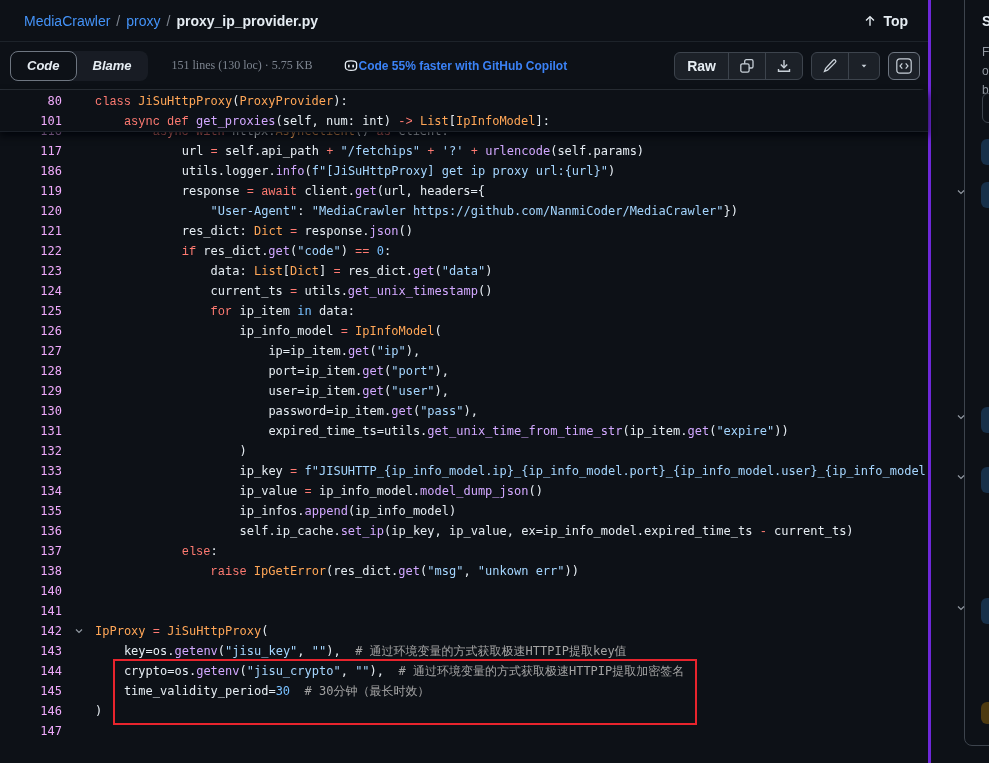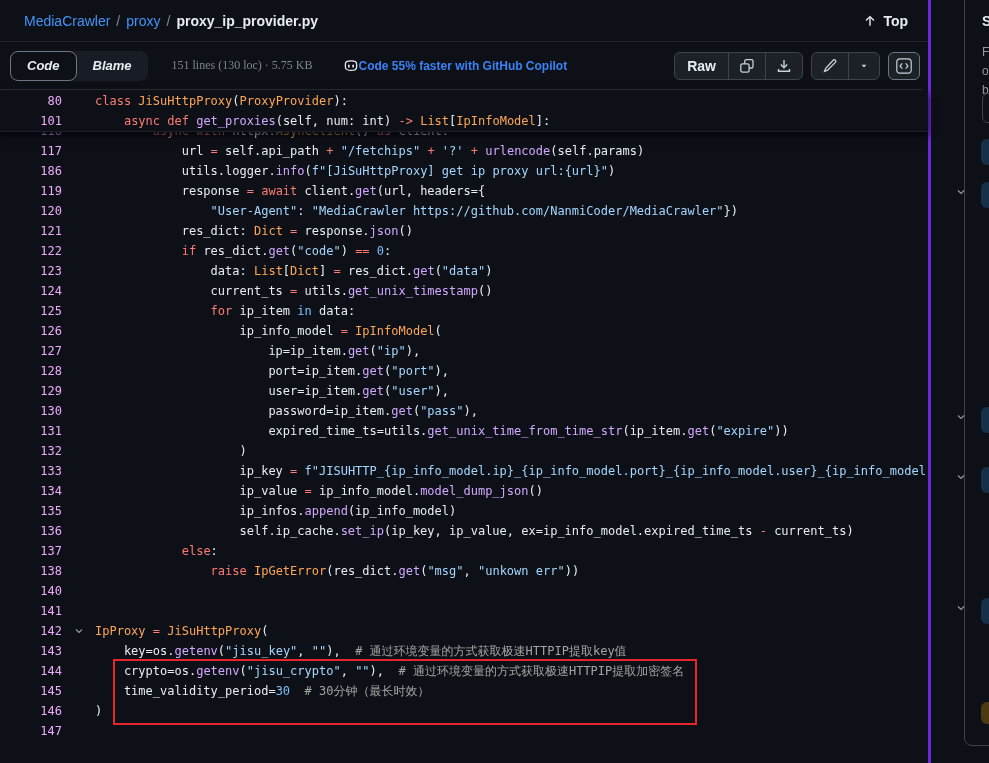--- a/index.html
+++ b/index.html
@@ -104,21 +104,21 @@
   .sticky-lines {
     position: relative; z-index: 3; background: #0d1117; padding-top: 1px;
     border-bottom: 1px solid #1b2028;
     box-shadow: 0 4px 7px rgba(1,4,9,0.85);
   }
   .scroll-lines {
     position: relative; overflow: hidden; height: calc(100% - 42px);
   }
   .code-row.clipped { margin-top: -11px; }
 
-  .tk-k { color: #ff7b72; }
+  .tk-k { color: #ff7b72; font-family: Liberation Mono, monospace; }
   .tk-f { color: #d2a8ff; }
   .tk-c { color: #ffa657; }
   .tk-s { color: #a5d6ff; }
   .tk-n { color: #79c0ff; }
   .tk-m { color: #a3a3a3; text-align: center; }
   .tk-p { color: #e6edf3; }
 
   .red-box {
     position: absolute; left: 113px; top: 527px; width: 584px; height: 66px;
     border: 2px solid #e8242d; pointer-events: none; z-index: 4;

